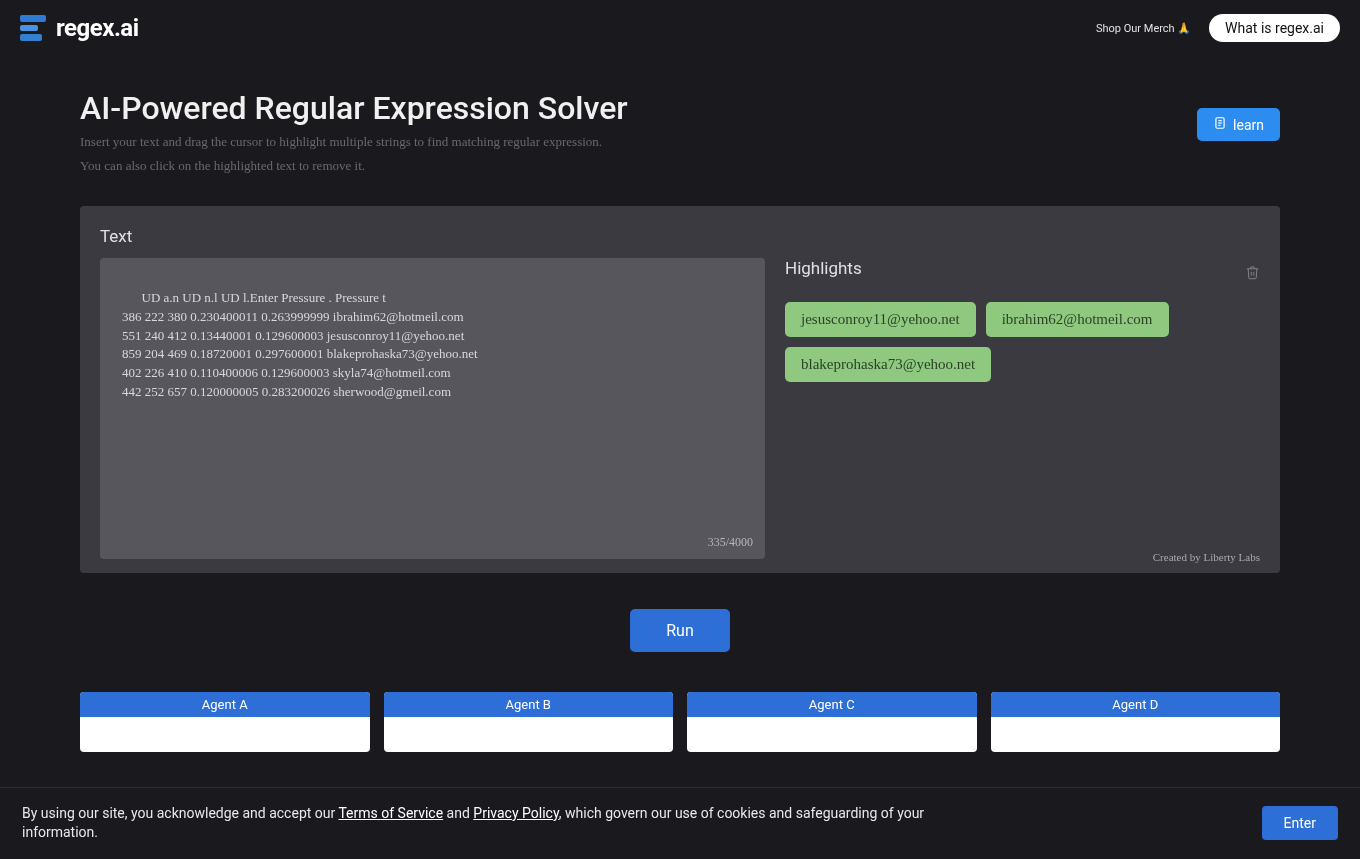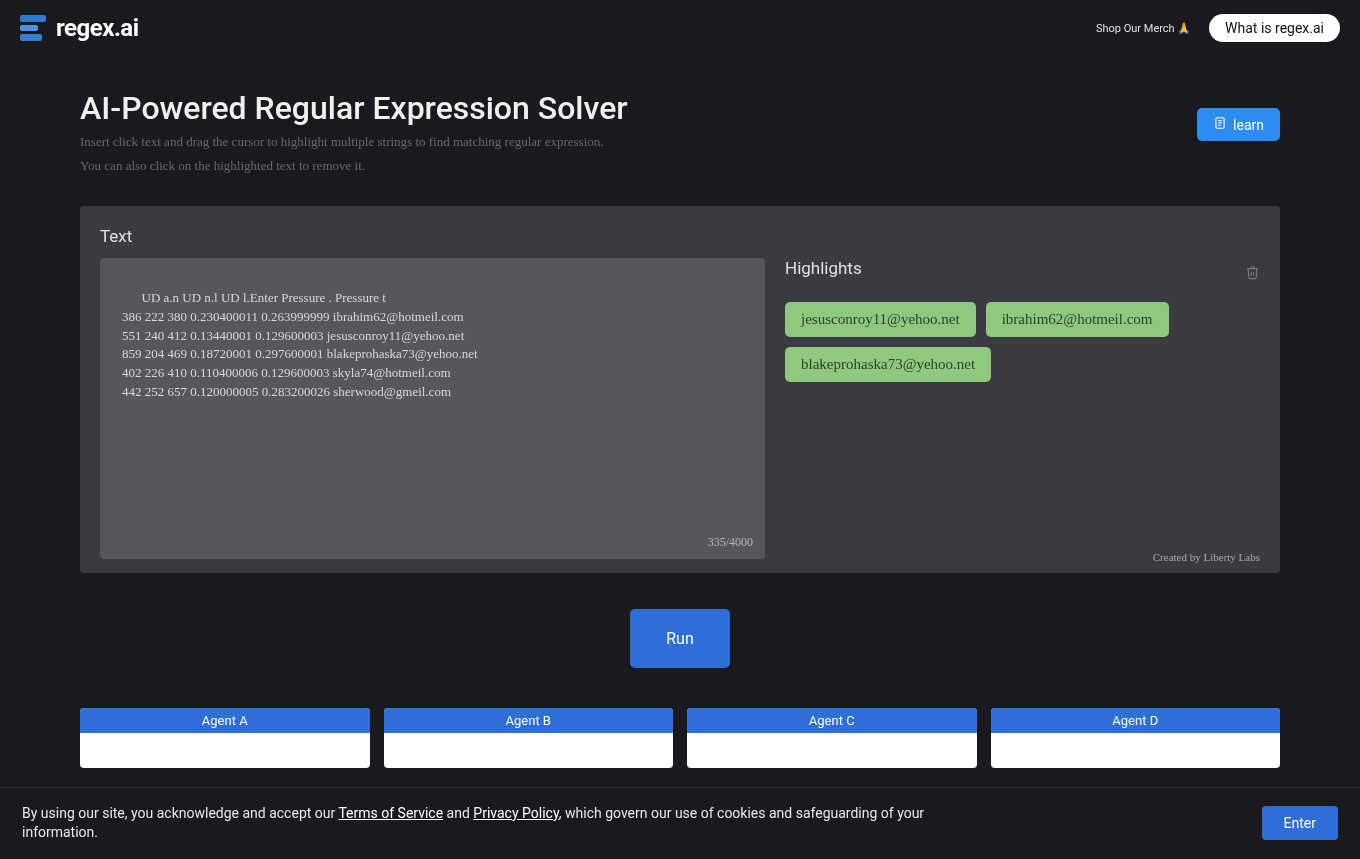--- a/index.html
+++ b/index.html
@@ -166,21 +166,21 @@
       font-family: Georgia, serif;
       font-size: 11px;
       color: #a8a8ad;
     }
     
     .run-wrap { text-align: center; margin-top: 36px; }
     .run-btn {
       background: #2d6fd6;
       color: #fff;
       font-size: 16px;
-      padding: 20px 36px;
+      padding: 12px 36px;
       border-radius: 5px;
       cursor: pointer;
       display: inline-block;
     }
     
     .agents {
       display: flex;
       gap: 14px;
       margin: 40px 80px 0 80px;
     }
@@ -236,21 +236,21 @@
   </div>
   <div class="header-right">
     <span class="merch-link">Shop Our Merch 🙏</span>
     <span class="what-btn">What is regex.ai</span>
   </div>
 </div>
 
 <div class="hero">
   <div>
     <h1 class="hero-title">AI-Powered Regular Expression Solver</h1>
-    <p class="hero-sub">Insert click text and drag the cursor to highlight multiple strings to find matching regular expression.</p>
+    <p class="hero-sub">Insert your text and drag the cursor to highlight multiple strings to find matching regular expression.</p>
     <p class="hero-sub">You can also click on the highlighted text to remove it.</p>
   </div>
   <div class="learn-btn">
     <span>
       <svg viewBox="0 0 24 24" fill="none" stroke="#fff" stroke-width="2">
         <rect x="5" y="3" width="14" height="18" rx="2"></rect>
         <line x1="9" y1="8" x2="15" y2="8"></line>
           <line x1="9" y1="12" x2="15" y2="12"></line>
           <line x1="9" y1="16" x2="13" y2="16"></line>
       </svg>

